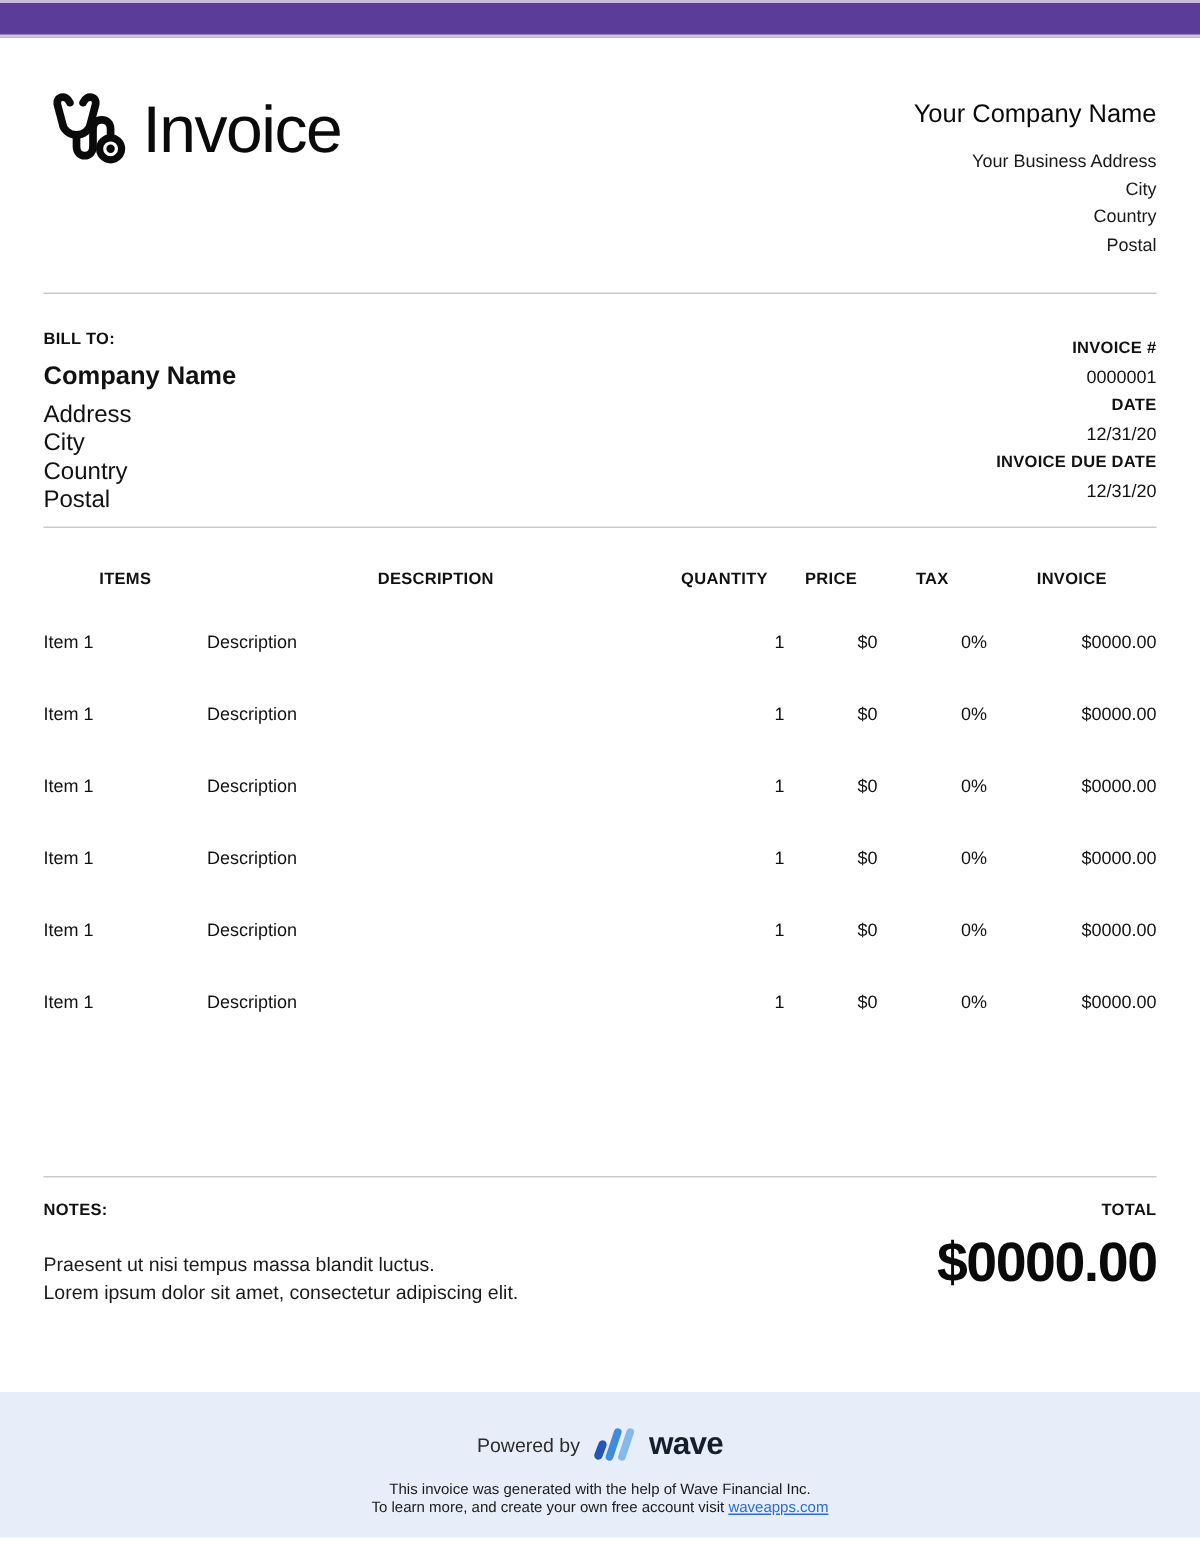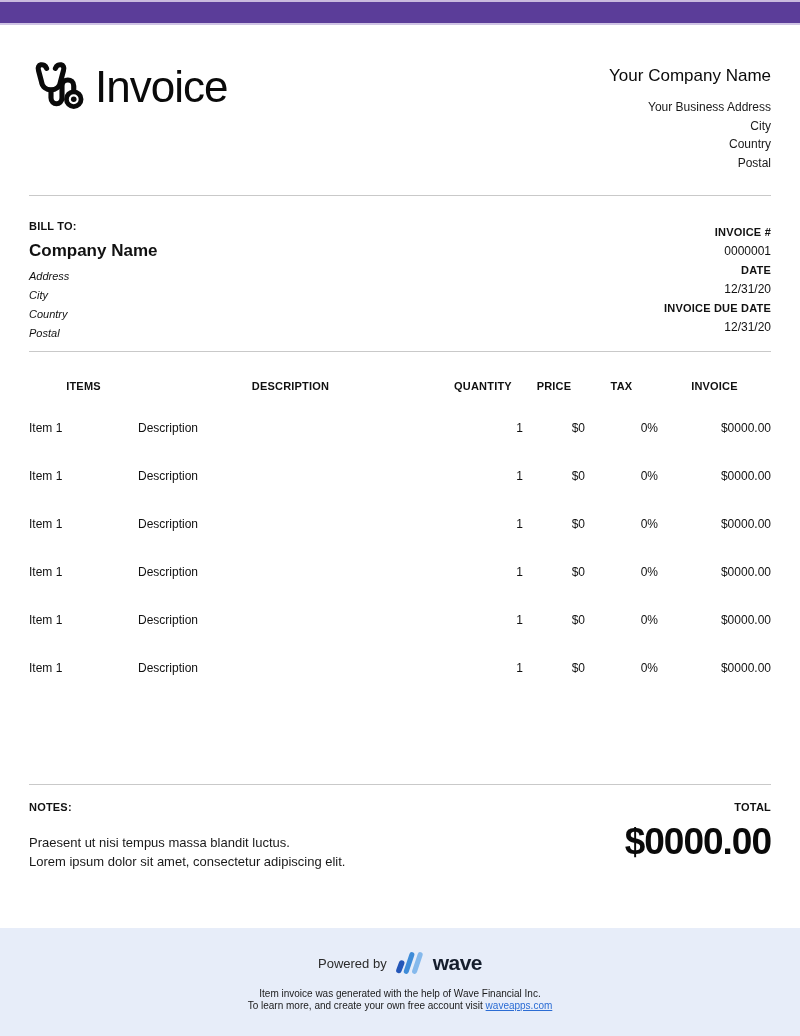--- a/index.html
+++ b/index.html
@@ -39,21 +39,21 @@
   
   .billing-section { height:156px; }
   .billing-inner {
     height:100%;
     border-bottom:1px solid #c9c9c9;
     display:flex; justify-content:space-between;
     padding-top:24px;
   }
   .bill-to-label { font-size:11px; font-weight:bold; letter-spacing:0.2px; }
   .bill-company { font-size:17px; font-weight:bold; margin-top:9px; line-height:20px; }
-  .bill-address { margin-top:6px; font-size:11px; line-height:19px;font-style:italic; }
+  .bill-address { margin-top:6px; font-size:16px; line-height:19px; }
   .invoice-meta { text-align:right; margin-top:3px; }
   .meta-label { font-size:11px; font-weight:bold; line-height:19px; letter-spacing:0.2px; }
   .meta-value { font-size:12px; line-height:19px; }
 
   
   .items-section { height:433px; }
   .items-inner { height:100%; border-bottom:1px solid #c9c9c9; }
   table.items { width:100%; border-collapse:collapse; table-layout:fixed; }
   table.items th {
     font-size:11px; font-weight:bold; letter-spacing:0.2px;
@@ -72,21 +72,21 @@
   .notes-inner { height:100%; display:flex; justify-content:space-between; padding-top:16px; }
   .notes-label, .total-label { font-size:11px; font-weight:bold; letter-spacing:0.2px; }
   .notes-text { margin-top:20px; font-size:13px; line-height:19px; color:#1a1a1a; }
   .total-block { text-align:right; }
   .total-value {
     margin-top:8px; font-size:37px; font-weight:bold;
     letter-spacing:-1px; color:#0a0a0a;
   }
 
   
-  .footer { height:108px; background:#e7edf9; text-align:center; padding-top:23px; }
+  .footer { height:97px; background:#e7edf9; text-align:center; padding-top:23px; }
   .powered-row {
     display:flex; align-items:center; justify-content:center; gap:7px;
   }
   .powered-by { font-size:13px; color:#2b2b2b; }
   .wave-wordmark {
     font-size:21px; font-weight:bold; letter-spacing:-0.5px; color:#151e2d;
   }
   .footer-lines { margin-top:13px; font-size:10px; line-height:12px; color:#1a1a1a; }
   .footer-link { color:#2b6cd4; text-decoration:underline; }
 
@@ -243,16 +243,16 @@
     <span class="wave-icon">
       <svg width="32" height="24" viewBox="0 0 34 26" xmlns="http://www.w3.org/2000/svg">
         <path d="M5,21 L8,13" stroke="#2456b8" stroke-width="6" stroke-linecap="round" fill="none"></path>
         <path d="M13,22 L19,4" stroke="#3f8cd8" stroke-width="5.5" stroke-linecap="round" fill="none"></path>
         <path d="M22,22 L28,4" stroke="#85b9ec" stroke-width="5.5" stroke-linecap="round" fill="none"></path>
       </svg>
     </span>
     <span class="wave-wordmark">wave</span>
   </div>
   <div class="footer-lines">
-    <div>Item invoice was generated with the help of Wave Financial Inc.</div>
+    <div>This invoice was generated with the help of Wave Financial Inc.</div>
     <div><span>To learn more, and create your own free account visit </span><a href="#" class="footer-link">waveapps.com</a></div>
   </div>
 </div>
 
 </body></html>

